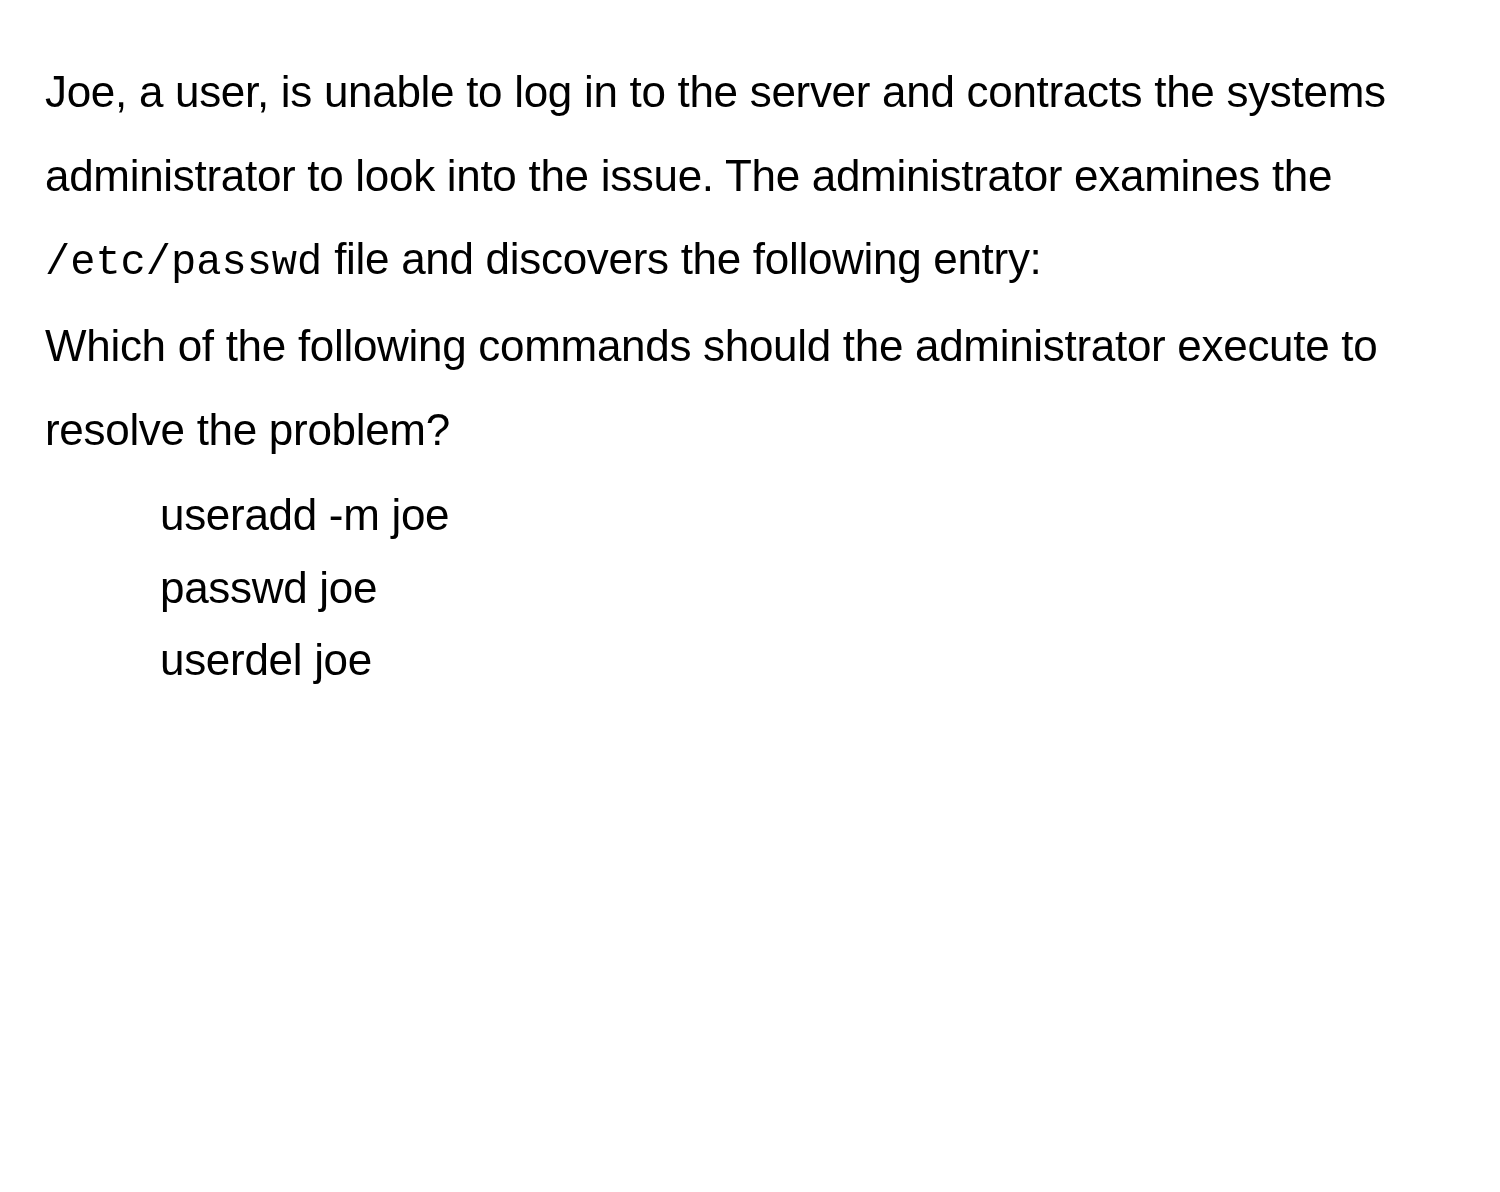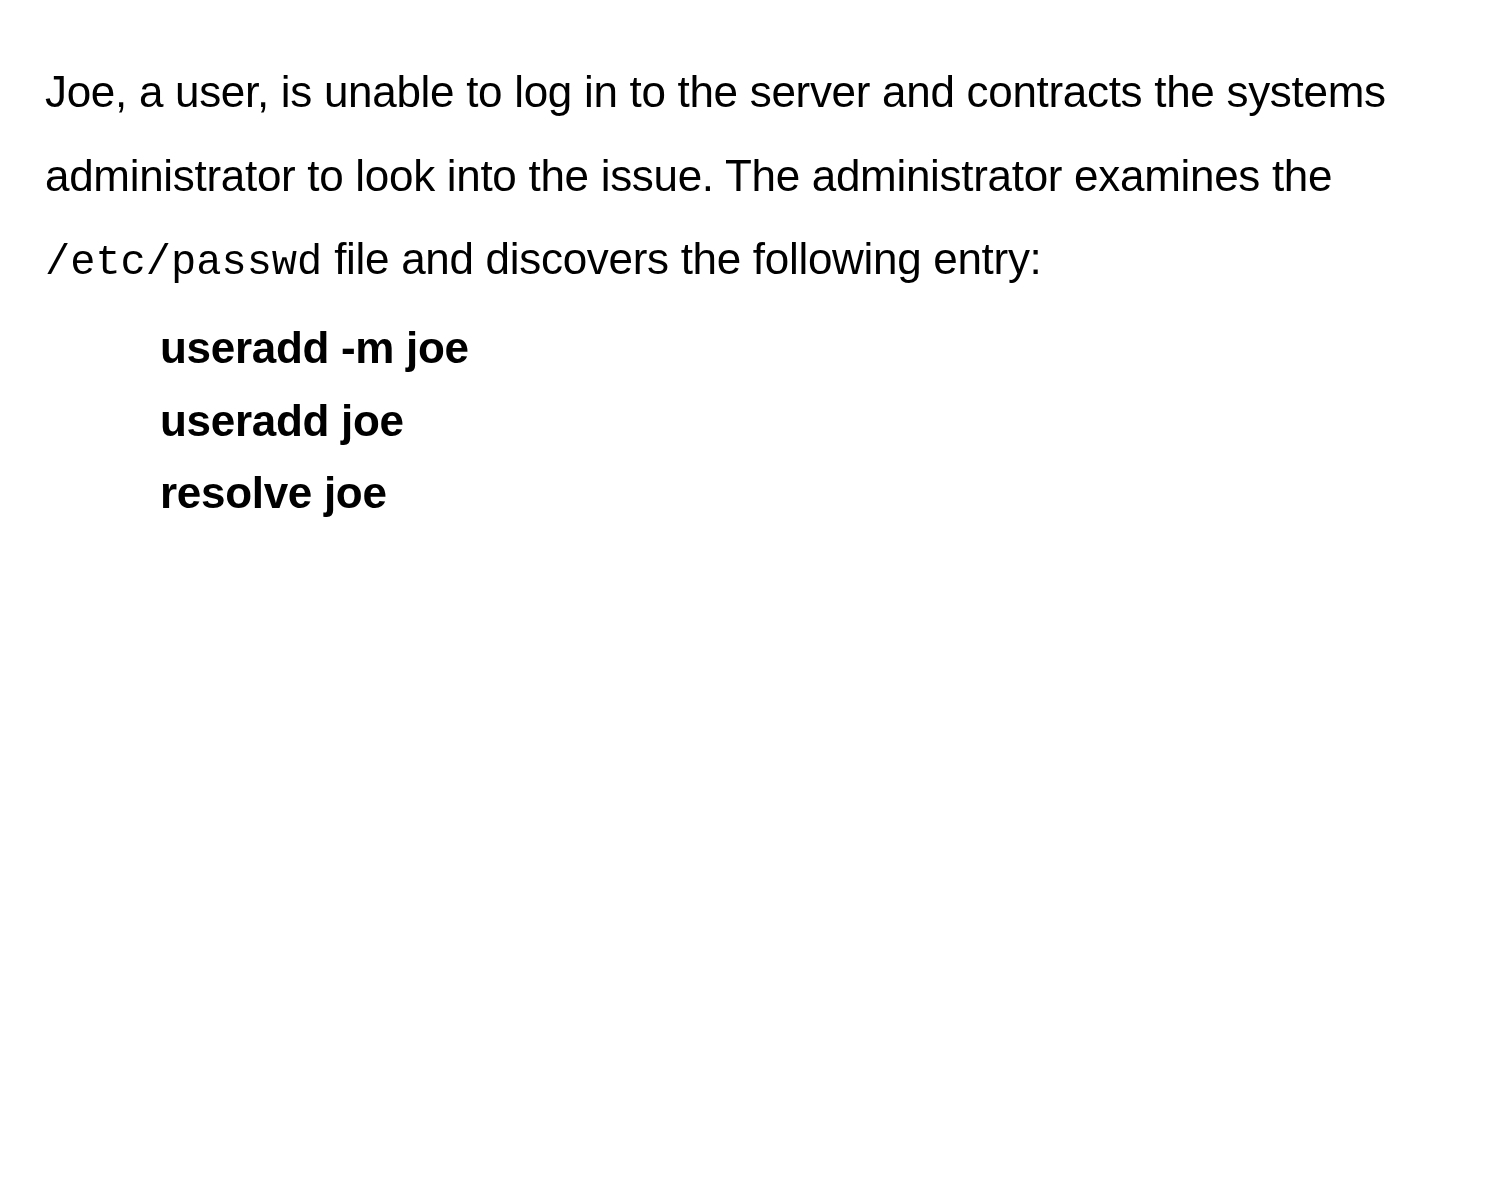--- a/index.html
+++ b/index.html
@@ -14,30 +14,30 @@
     }
     .question { }
     .mono {
       font-family: 'Menlo', 'Consolas', 'Courier New', monospace;
       font-size: 42px;
       letter-spacing: 0;
     }
     .options {
       padding-left: 115px;
       margin-top: 8px;
-      font-weight: bold;
     }
     .option {
       line-height: 1.65;
     }
   </style>
 </head>
 <body>
 
 <div class="question">
   <span>Joe, a user, is unable to log in to the server and contracts the systems administrator to look into the issue. The administrator examines the </span><span class="mono">/etc/passwd</span><span> file and discovers the following entry:</span>
+  <div>Which of the following commands should the administrator execute to resolve the problem?</div>
 </div>
 
 <div class="options">
   <div class="option">useradd -m joe</div>
-  <div class="option">useradd joe</div>
-  <div class="option">resolve joe</div>
+  <div class="option">passwd joe</div>
+  <div class="option">userdel joe</div>
 </div>
 
 </body></html>

